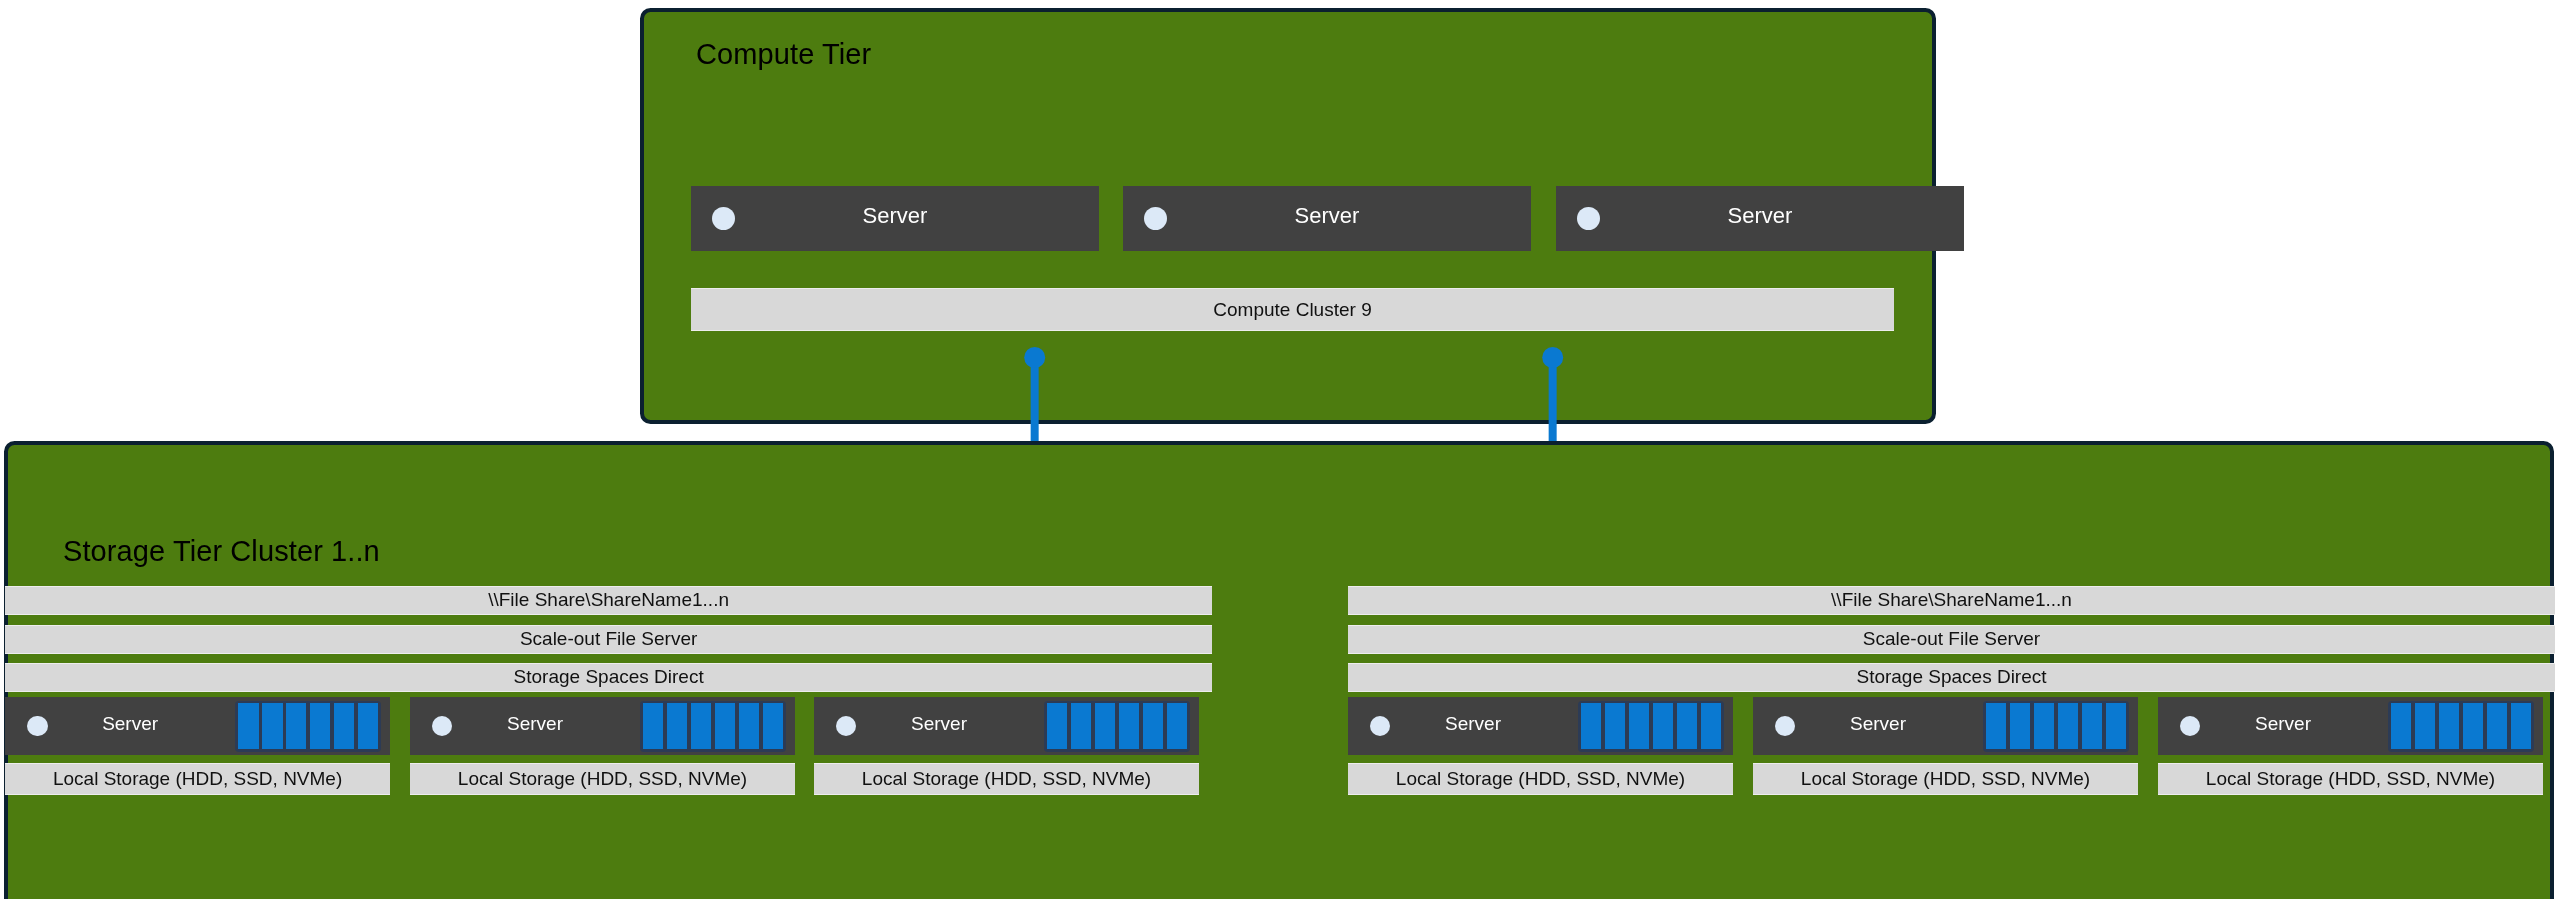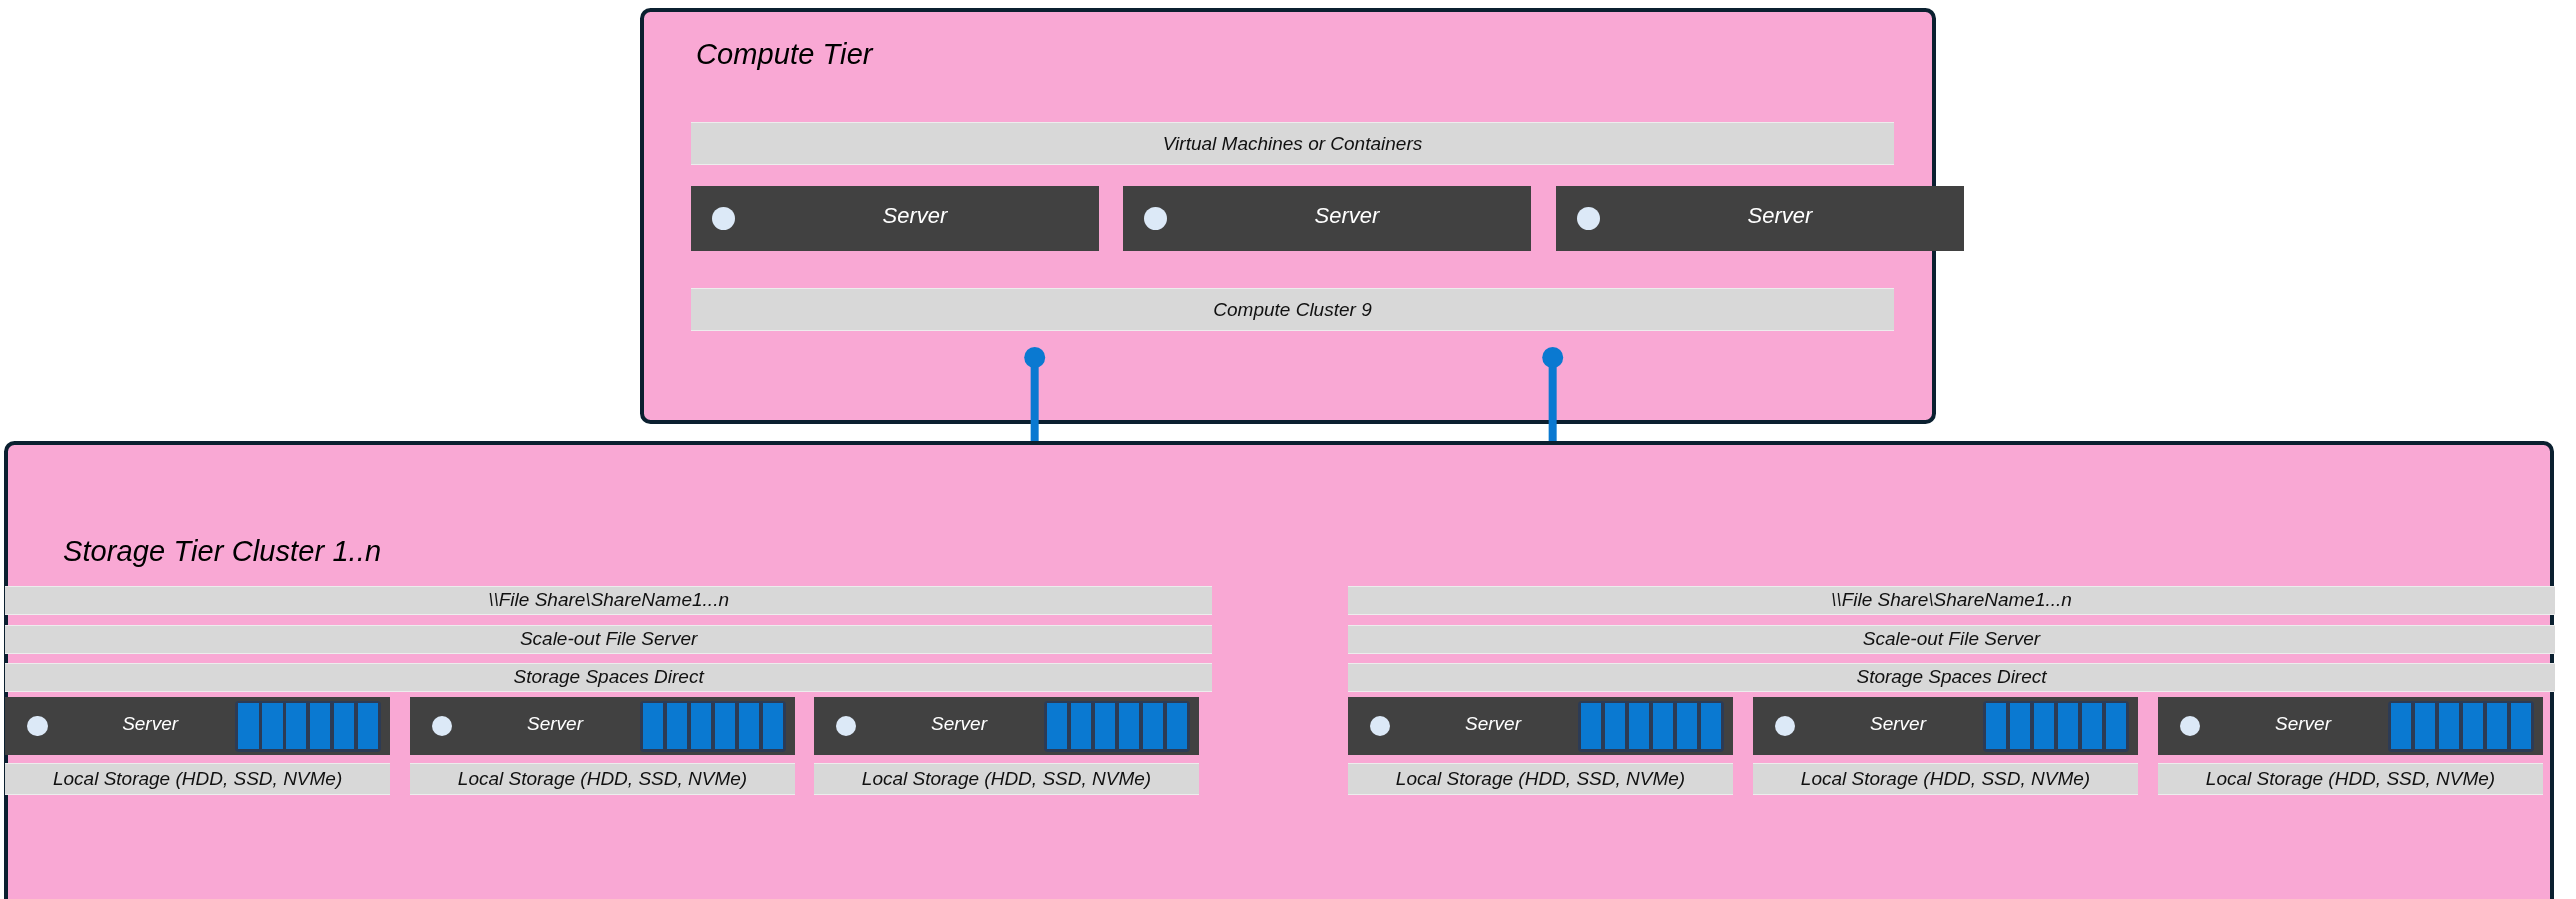--- a/index.html
+++ b/index.html
@@ -5,25 +5,24 @@
   html,body{margin:0;padding:0;background:#ffffff;}
   body{
     width:2576px;height:900px;position:relative;overflow:hidden;
     font-family:"Liberation Sans","DejaVu Sans",sans-serif;
     -webkit-font-smoothing:antialiased;
   }
 
   
   .tier{
     position:absolute;
-    background:#f9a8d4;
+    background:#4d7c0f;
     border:4.1px solid #0B2030;
     border-radius:10.5px;
     box-sizing:border-box;
-    font-style:italic;
   }
   #compute-tier{ left:640px; top:8.2px; width:1296px; height:416px; }
   #storage-tier{ left:4px;  top:441px; width:2550px; height:524px; }
 
   .tier-title{
     position:absolute;
     font-size:29px;
     color:#000000;
     white-space:nowrap;
     letter-spacing:0.1px;
@@ -52,21 +51,20 @@
   .server-led{
     position:absolute;
     background:#DCE9F7;
     border-radius:50%;
   }
   .server-label{
     position:absolute;
     color:#FFFFFF;
     white-space:nowrap;
     text-align:center;
-    padding-left:20px;
   }
 
   
   .disk-pack{
     position:absolute;
     background:#2C3B55;
     border-radius:4.1px;
     display:flex;
     align-items:stretch;
     justify-content:space-between;
@@ -98,21 +96,20 @@
   .folder-icon{ position:absolute; }
   .folder-icon svg{ display:block; width:100%; height:100%; }
 </style>
 </head>
 <body>
 
 <div class="tier" id="compute-tier">
 
   <div class="tier-title" id="compute-title">Compute Tier</div>
 
-  <div class="band" style="left:47px; top:110px; width:1203px; height:43px;">Virtual Machines or Containers</div>
 
   <div class="server-box" style="left:47px; top:174px; width:408px; height:65px;">
     <div class="server-led" style="left:21px; top:21px; width:23px; height:23px;"></div>
     <div class="server-label" style="left:0; top:17px; width:408px; font-size:22px;">Server</div>
   </div>
 
   <div class="server-box" style="left:479px; top:174px; width:408px; height:65px;">
     <div class="server-led" style="left:21px; top:21px; width:23px; height:23px;"></div>
     <div class="server-label" style="left:0; top:17px; width:408px; font-size:22px;">Server</div>
   </div>

